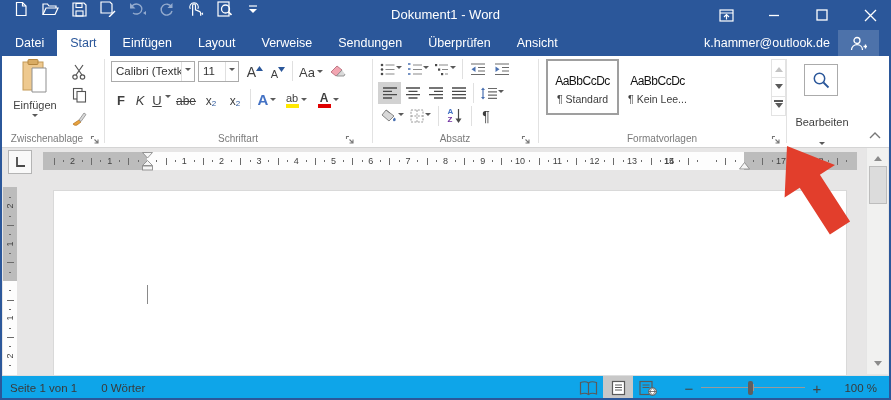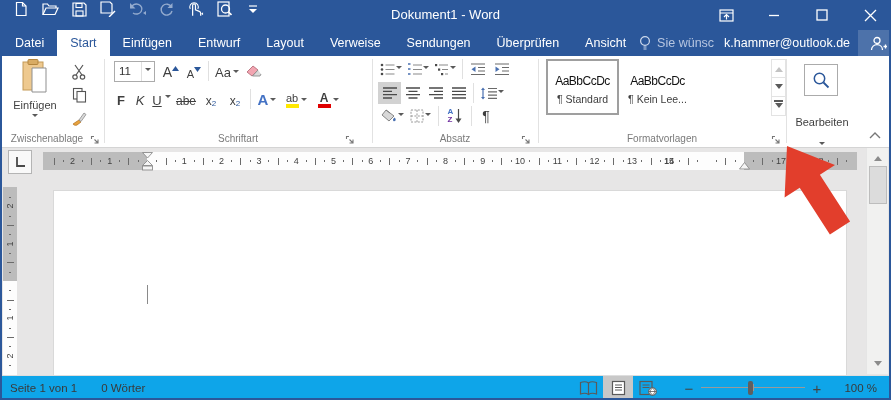--- a/index.html
+++ b/index.html
@@ -219,35 +219,27 @@
           </svg>
       </div>
     </div>
   </div>
 
   <div class="tabrow">
     <div class="tab file">Datei</div>
     <div id="main-tabs" style="display:flex;">
         <div class="tab active">Start</div>
         <div class="tab">Einfügen</div>
-        <div class="tab">Entwurf</div>
         <div class="tab">Layout</div>
         <div class="tab">Verweise</div>
         <div class="tab">Sendungen</div>
         <div class="tab">Überprüfen</div>
         <div class="tab">Ansicht</div>
       </div>
     <div class="tab-spacer"></div>
-    <div class="tellme">
-      <svg width="12" height="16" viewBox="0 0 12 16">
-          <circle cx="6" cy="6" r="4.4" fill="none" stroke="#cdd9ec" stroke-width="1.2"></circle>
-          <path d="M4.5 12 h3 M4.5 14 h3" stroke="#cdd9ec" stroke-width="1.2"></path>
-        </svg>
-      <span class="txt">Sie wünsc</span>
-    </div>
     <div class="account">k.hammer@outlook.de</div>
     <div class="sharebtn">
       <svg width="17" height="15" viewBox="0 0 17 15">
           <circle cx="7" cy="4.5" r="3" fill="none" stroke="#fff" stroke-width="1.3"></circle>
           <path d="M1.5 14 c0-3.3 2.5-5.3 5.5-5.3 s5.5 2 5.5 5.3" fill="none" stroke="#fff" stroke-width="1.3"></path>
           <path d="M13.5 10.5 h4 M15.5 8.5 v4" stroke="#fff" stroke-width="1.3"></path>
         </svg>
 
     </div>
   </div>
@@ -292,20 +284,26 @@
       <div class="glabel" style="padding-right:10px">Zwischenablage</div>
       <div class="launcher" style="left:90px">
         <svg width="11" height="11" viewBox="0 0 11 11">
             <path d="M1.5 4 V1.5 H4 M4.5 4.5 L8 8 M8 4.5 V8 H4.5" fill="none" stroke="#777" stroke-width="1.1"></path>
           </svg>
       </div>
     </div>
 
     <div class="rgroup" style="left:105px;width:266px">
       <div class="frow1">
+        <div class="combo" style="width:84px">
+          <span class="cval">Calibri (Textk</span>
+          <span class="cdd">
+              <span class="dd" style="margin-top:0"></span>
+            </span>
+        </div>
         <div class="combo" style="width:41px;margin-left:3px">
           <span class="cval">11</span>
           <span class="cdd">
               <span class="dd" style="margin-top:0"></span>
             </span>
         </div>
         <div class="lbtn" style="width:24px;margin-left:4px">
           <span style="font-size:14px">A</span>
           <svg width="7" height="6" viewBox="0 0 7 6" style="margin-bottom:8px">
               <path d="M3.5 0 L7 5 H0 z" fill="#2b579a"></path>

